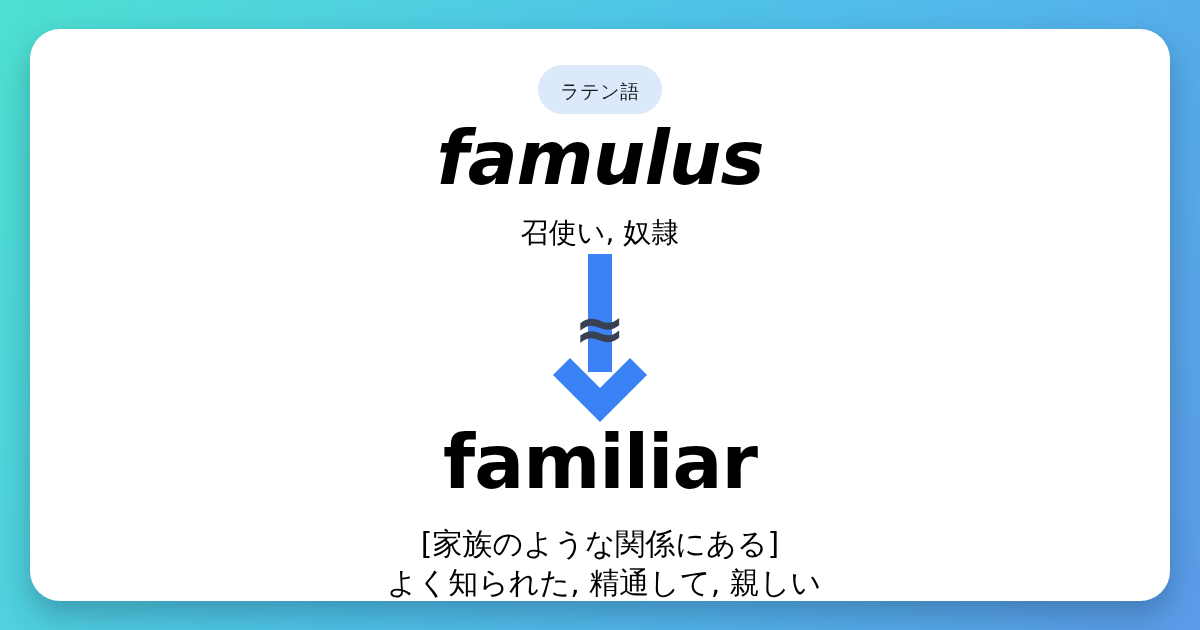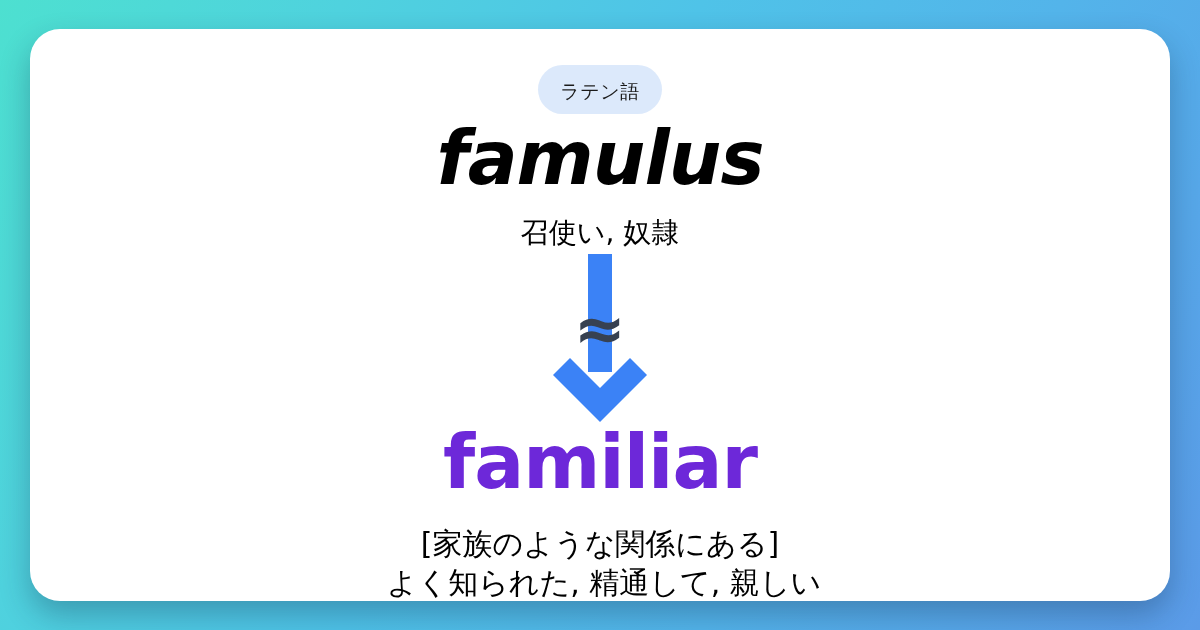--- a/index.html
+++ b/index.html
@@ -105,21 +105,21 @@
   .result-block {
     display: flex;
     flex-direction: column;
     align-items: center;
     margin-top: -4px;
   }
 
   .result-word {
     font-size: 74px;
     font-weight: 700;
-    color: #6d28d9;
+    color: #000000;
     letter-spacing: -1px;
     line-height: 1.1;
   }
 
   .result-bracket {
     font-size: 30px;
     color: #000000;
     line-height: 1.3;
     margin-top: 20px;
   }

